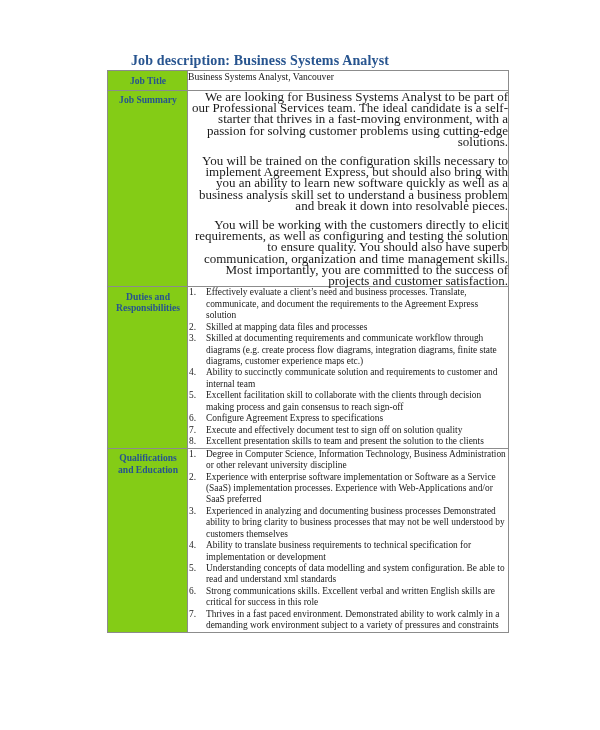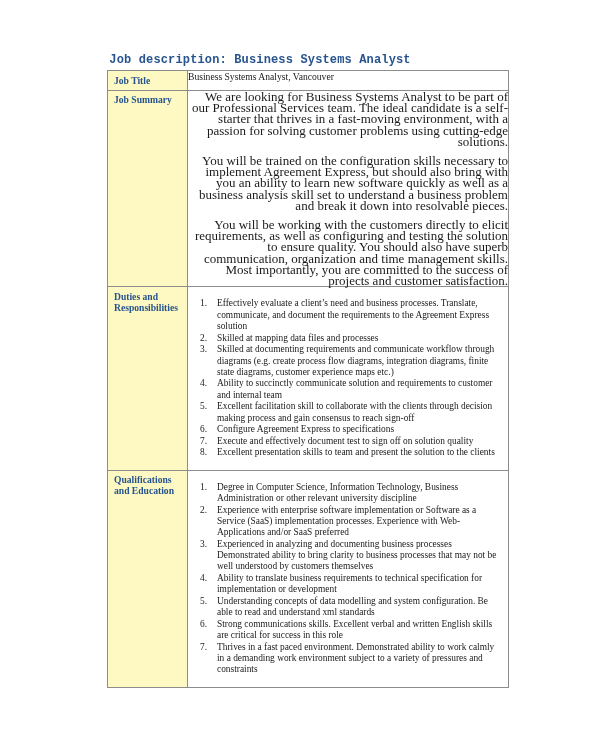--- a/index.html
+++ b/index.html
@@ -21,23 +21,23 @@
     height: 730px;
     background: #ffffff;
   }
 
   .doc-title {
     position: absolute;
     left: 0;
     top: 53px;
     width: 520px;
     text-align: center;
-    font-family: Liberation Mono, monospace;
+    font-family: Liberation Serif, serif;
     font-weight: bold;
-    font-size: 12px;
+    font-size: 14px;
     letter-spacing: 0.15px;
     color: #27548f;
   }
 
   .jd-table {
     position: absolute;
     left: 107px;
     top: 70px;
     width: 401px;
     border-collapse: collapse;
@@ -45,21 +45,22 @@
   }
 
   .jd-table td {
     border: 1px solid #8c8c8c;
     vertical-align: top;
     padding: 0;
   }
 
   .col-label {
     width: 79px;
-    background: #fef9c3;
+    background: #84cc16;
+    text-align: center;
   }
   .col-value {
     width: 320px;
     background: #ffffff;
   }
 
   .label-text {
     display: block;
     padding: 3.5px 5px 4px 6px;
     font-family: "Liberation Serif", serif;
@@ -84,21 +85,21 @@
     line-height: 11.3px;
     color: #1a1a1a;
     margin: 0 0 7.5px 0;
     text-align: right;
   }
   .para:last-child {
     margin-bottom: 0;
   }
 
   ol.num-list {
-    margin: 11px;
+    margin: 0;
     padding: 0;
     list-style: none;
     counter-reset: itm;
     font-family: Liberation Serif, serif;
   }
   ol.num-list > li {
     counter-increment: itm;
     position: relative;
     padding-left: 18px;
     font-size: 9.4px;

